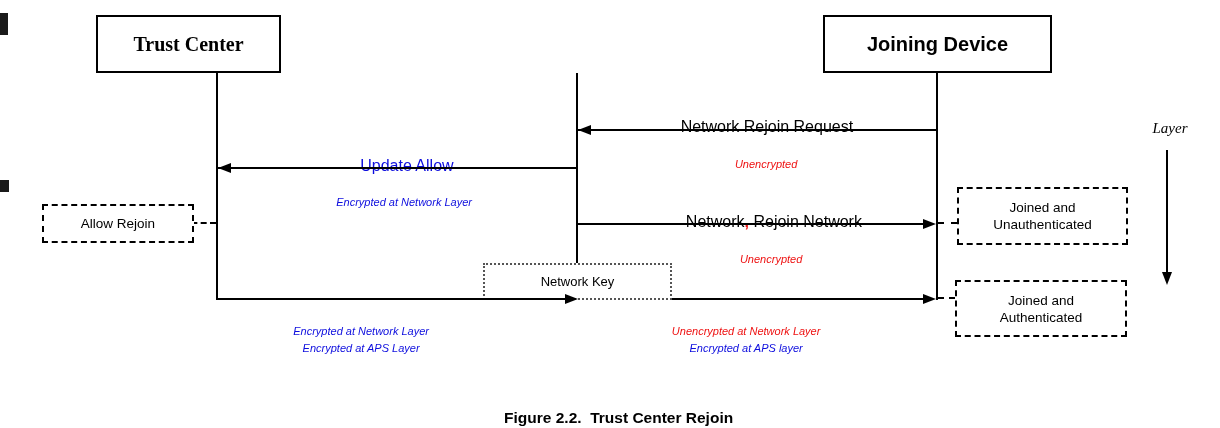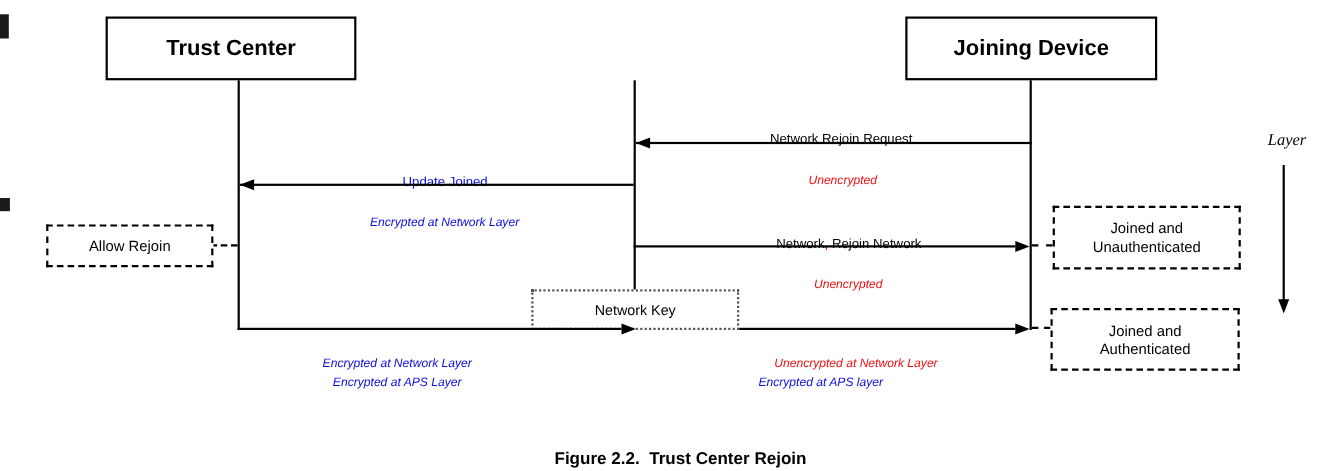--- a/index.html
+++ b/index.html
@@ -35,21 +35,21 @@
     border-top: 5px solid transparent; border-bottom: 5px solid transparent;
     border-left: 13px solid #000;
   }
   .arrow-down {
     position: absolute; width: 0; height: 0; z-index: 4;
     border-left: 5px solid transparent; border-right: 5px solid transparent;
     border-top: 13px solid #000;
   }
   .msg-label {
     position: absolute; width: 320px; text-align: center;
-    font-size: 12px; color: #000; white-space: pre; line-height: 17px;
+    font-size: 16px; color: #000; white-space: pre; line-height: 17px;
   }
   .note { font-weight: normal; font-style: italic; font-size: 11px; }
   .blue { color: #0d0dde; }
   .red  { color: #ee1111; }
   .red-mark { color: #ee1111; font-weight: bold; }
   .state-box {
     position: absolute;
     border: 2px dashed #000;
     background: #fff;
     display: flex; flex-direction: column;
@@ -78,21 +78,21 @@
   .artifact { position: absolute; background: #1a1a1a; }
 </style>
 </head>
 <body>
 
 <div class="canvas">
 
   <div class="artifact" style="left:0; top:13; top:13px; width:8px; height:22px;"></div>
   <div class="artifact" style="left:0; top:180px; width:9px; height:12px;"></div>
 
-  <div class="actor-box" style="left:96px; top:15px; width:228px; height:58px;">
+  <div class="actor-box" style="left:96px; top:15px; width:185px; height:58px;font-family:Liberation Serif, serif;">
     <span>Trust Center</span>
   </div>
   <div class="actor-box" style="left:823px; top:15px; width:229px; height:58px;">
     <span>Joining Device</span>
   </div>
 
   <div class="netkey-box" style="left:483px; top:263px; width:189px; height:37px;">
     <span>Network Key</span>
   </div>
 
@@ -105,21 +105,21 @@
   <div class="msg-label" style="left:598px; top:101px;">
     <span>Network Rejoin Request</span>
   </div>
   <div class="msg-label note red" style="left:600px; top:139px;">
     <span>Unencrypted</span>
   </div>
 
   <div class="hline" style="left:218px; top:167px; width:358px;"></div>
   <div class="arrow-left" style="left:218px; top:163px;"></div>
   <div class="msg-label blue" style="left:238px; top:140px;">
-    <span>Update Joined</span>
+    <span>Update Allow</span>
   </div>
   <div class="msg-label note blue" style="left:238px; top:177px;">
     <span>Encrypted at Network Layer</span>
   </div>
 
   <div class="state-box" style="left:42px; top:204px; width:152px; height:39px;">
     <span>Allow Rejoin</span>
   </div>
   <div class="dash-connector" style="left:182px; top:222px; width:34px;"></div>
 
@@ -142,21 +142,21 @@
   <div class="arrow-right" style="left:565px; top:294px;"></div>
   <div class="hline" style="left:672px; top:298px; width:251px;"></div>
   <div class="arrow-right" style="left:923px; top:294px;"></div>
 
   <div class="msg-label note blue" style="left:195px; top:306px;">
     <span>Encrypted at Network Layer</span>
   </div>
   <div class="msg-label note blue" style="left:195px; top:323px;">
     <span>Encrypted at APS Layer</span>
   </div>
-  <div class="msg-label note red" style="left:612px; top:306px;">
+  <div class="msg-label note red" style="left:580px; top:306px;">
     <span>Unencrypted at Network Layer</span>
   </div>
   <div class="msg-label note blue" style="left:580px; top:323px;">
     <span>Encrypted at APS layer</span>
   </div>
 
   <div class="dash-connector" style="left:938px; top:297px; width:17px;"></div>
   <div class="state-box" style="left:955px; top:280px; width:172px; height:57px;">
     <span>Joined and</span>
     <span>Authenticated</span>

